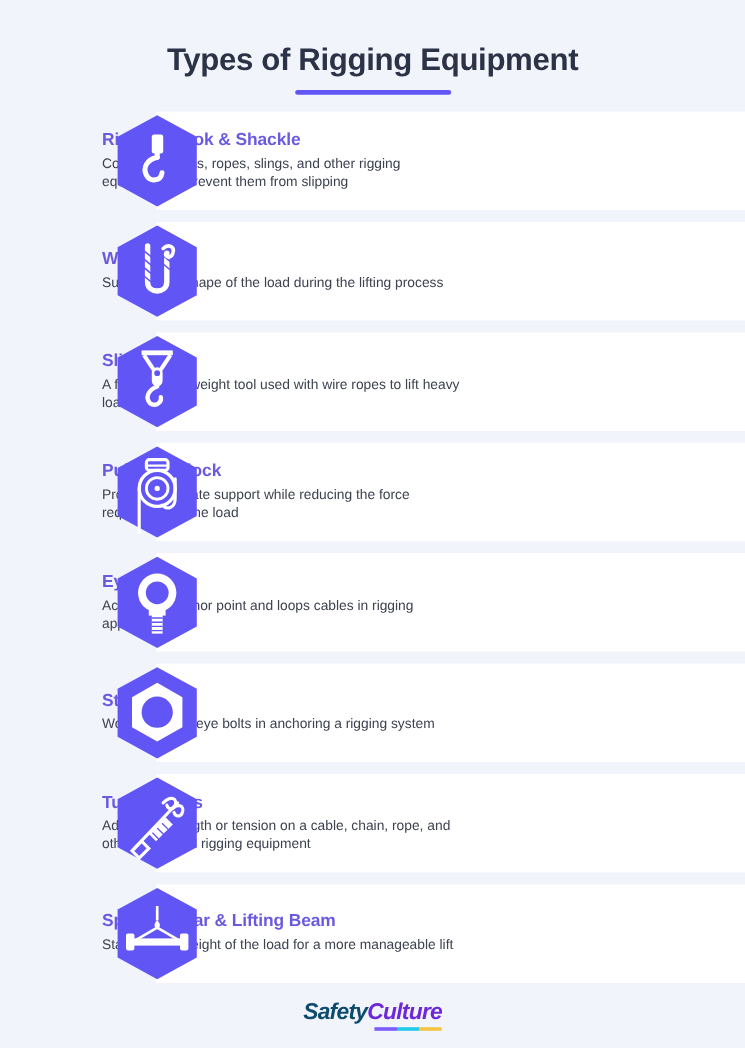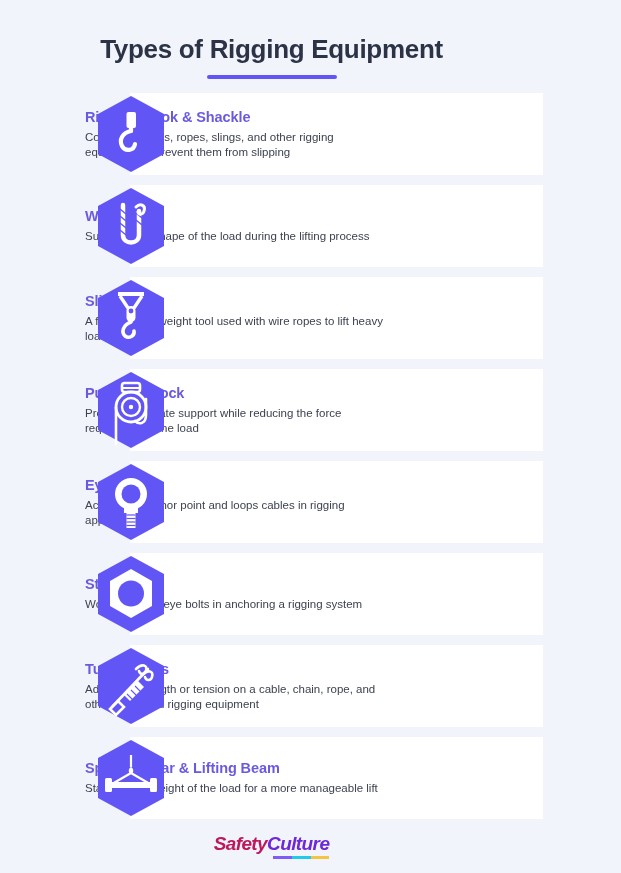--- a/index.html
+++ b/index.html
@@ -7,21 +7,21 @@
   body {
     width: 621px;
     height: 873px;
     background: #f1f4fa;
     font-family: "Liberation Sans", sans-serif;
     overflow: hidden;
   }
 
   .page {
     position: relative;
-    width: 543px;
+    width: 621px;
     height: 873px;
     background: #f1f4fa;
     border-radius: 17px;
   }
 
   
   .header {
     padding-top: 34px;
     text-align: center;
   }
@@ -107,21 +107,21 @@
   }
   .logo {
     display: inline-block;
     position: relative;
     font-size: 19px;
     font-weight: bold;
     font-style: italic;
     color: #2c3347;
     letter-spacing: -0.6px;
   }
-  .logo .safety { color: #be185d; }
+  .logo .safety { color: #0c4a6e; }
   .logo .culture { color: #6d28d9; position: relative; }
   .logo-underline {
     position: absolute;
     left: 51%;
     right: 0;
     bottom: -4px;
     height: 3px;
     background: linear-gradient(to right,
        #7c5cfa 0%, #7c5cfa 34%,
        #23c9e8 34%, #23c9e8 67%,

